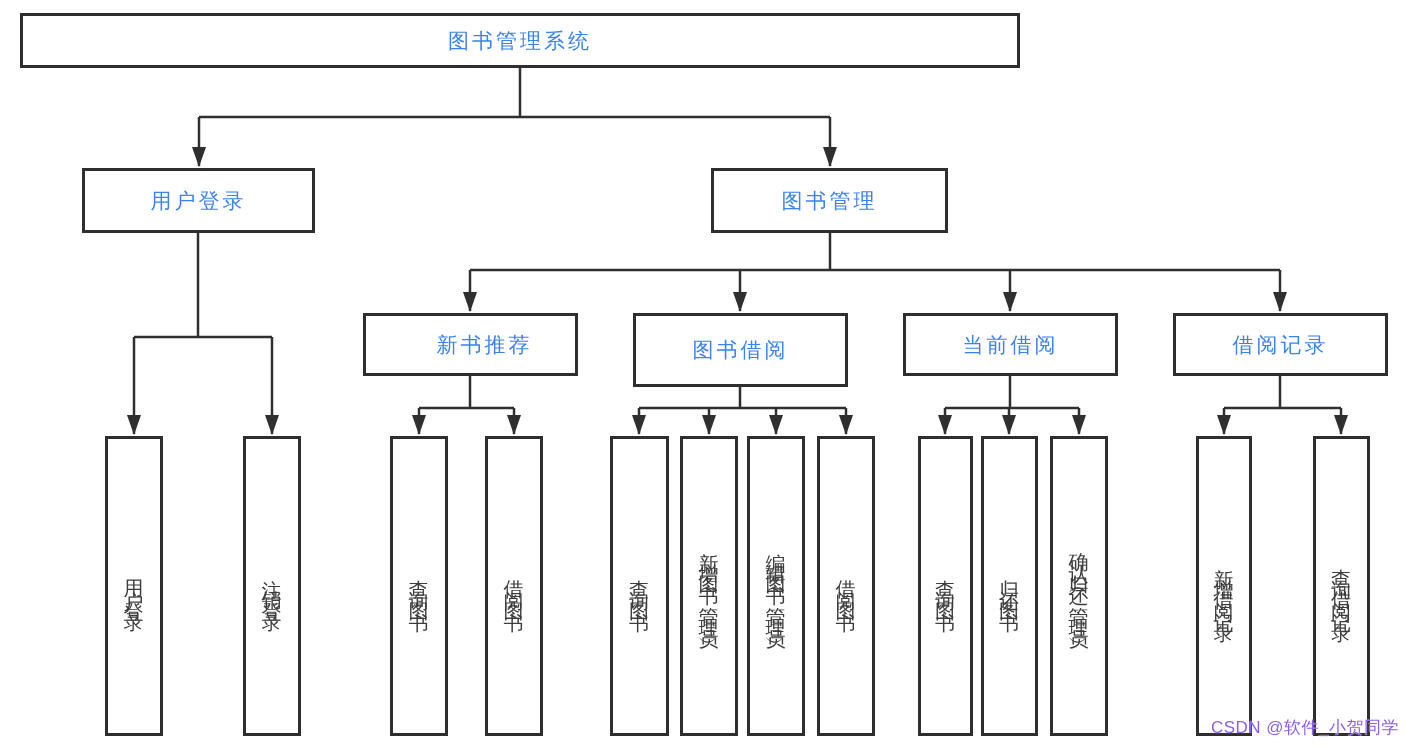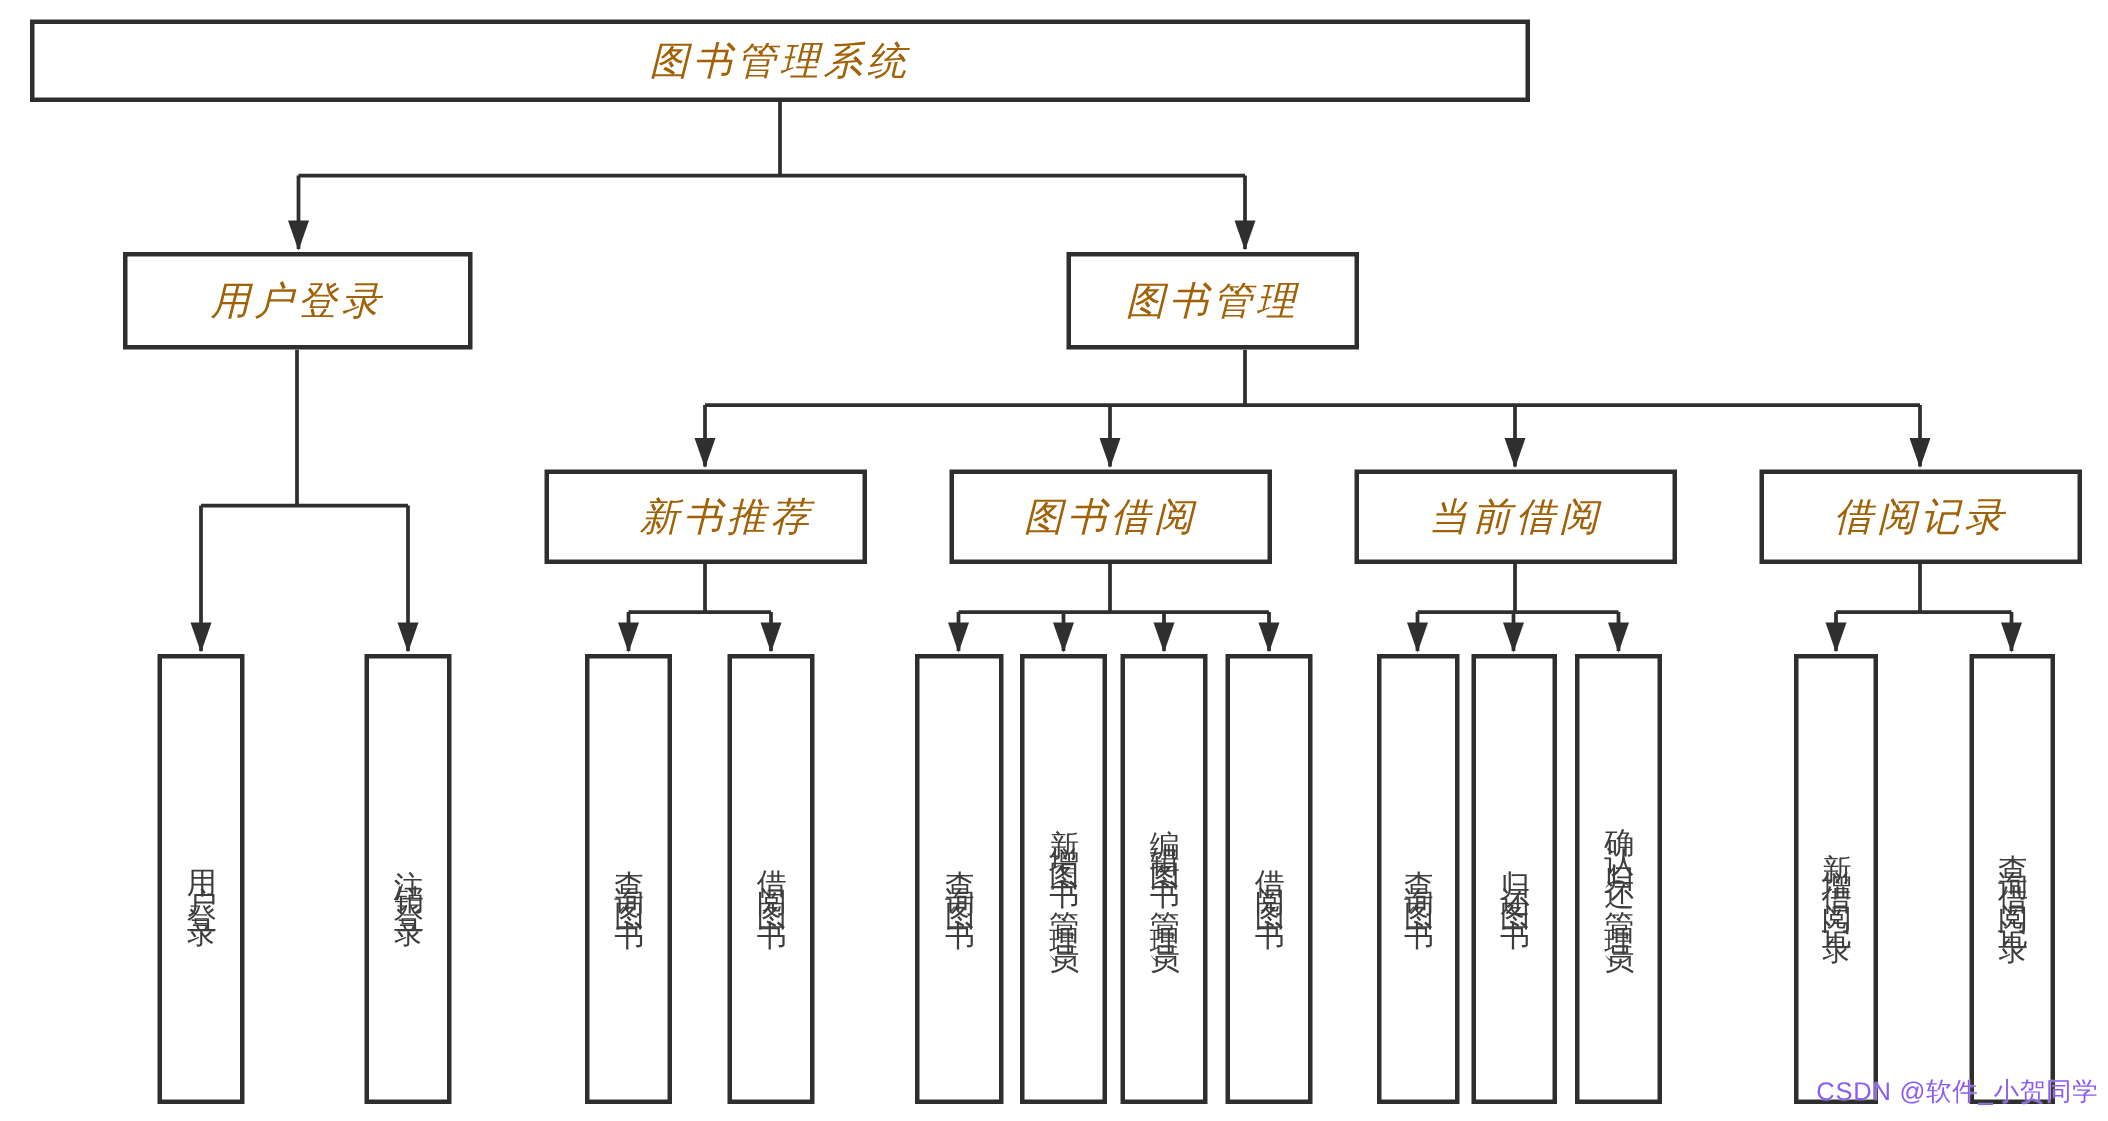--- a/index.html
+++ b/index.html
@@ -18,25 +18,24 @@
     position: absolute;
     box-sizing: border-box;
     background: #ffffff;
     border: 3px solid #2e2e2e;
     display: flex;
     align-items: center;
     justify-content: center;
     color: #3d3d3d;
   }
   .box-h span {
-    font-size: 26px;
+    font-size: 21px;
     letter-spacing: 3px;
     white-space: nowrap;
-    color: #a16207;
-    font-style: italic;
+    color: #3b82f6;
   }
   .box-v span {
     writing-mode: vertical-rl;
     text-orientation: mixed;
     font-size: 20px;
     letter-spacing: 11px;
     line-height: 1;
     color: #3d3d3d;
   }
   .watermark {
@@ -97,28 +96,28 @@
     <line x1="1341" y1="408" x2="1341" y2="434" marker-end="url(#arw)"></line>
   </svg>
 
   <div class="node box-h" style="left:20px; top:13px; width:1000px; height:55px;">
     <span>图书管理系统</span>
   </div>
 
   <div class="node box-h" style="left:82px; top:168px; width:233px; height:65px;">
     <span>用户登录</span>
   </div>
-  <div class="node box-h" style="left:711px; top:168px; width:195px; height:65px;">
+  <div class="node box-h" style="left:711px; top:168px; width:237px; height:65px;">
     <span>图书管理</span>
   </div>
 
   <div class="node box-h" style="left:363px; top:313px; width:215px; height:63px;padding-left:28px;">
     <span>新书推荐</span>
   </div>
-  <div class="node box-h" style="left:633px; top:313px; width:215px; height:63px;">
+  <div class="node box-h" style="left:633px; top:313px; width:215px; height:74px;">
     <span>图书借阅</span>
   </div>
   <div class="node box-h" style="left:1173px; top:313px; width:215px; height:63px;">
     <span>借阅记录</span>
   </div>
   <div class="node box-h" style="left:903px; top:313px; width:215px; height:63px;">
     <span>当前借阅</span>
   </div>
 
   <div class="node box-v" style="left:105px; top:436px; width:58px; height:300px;">

